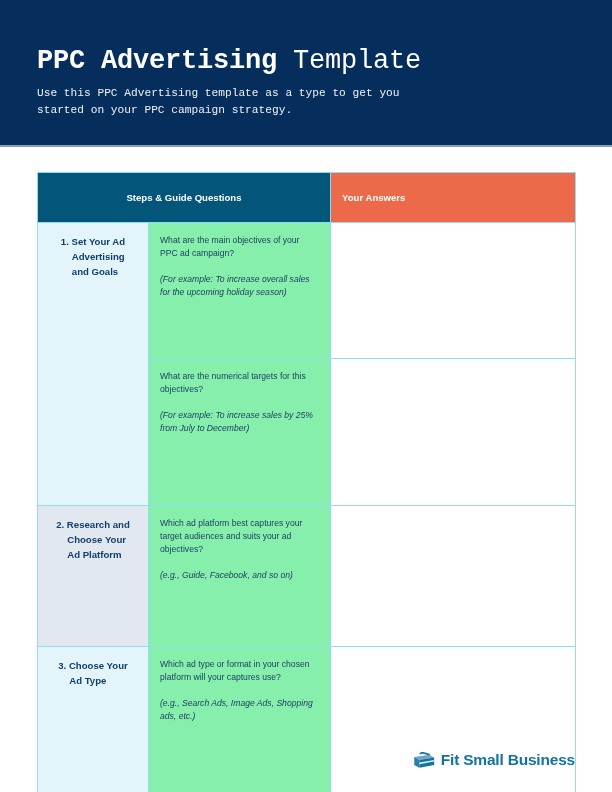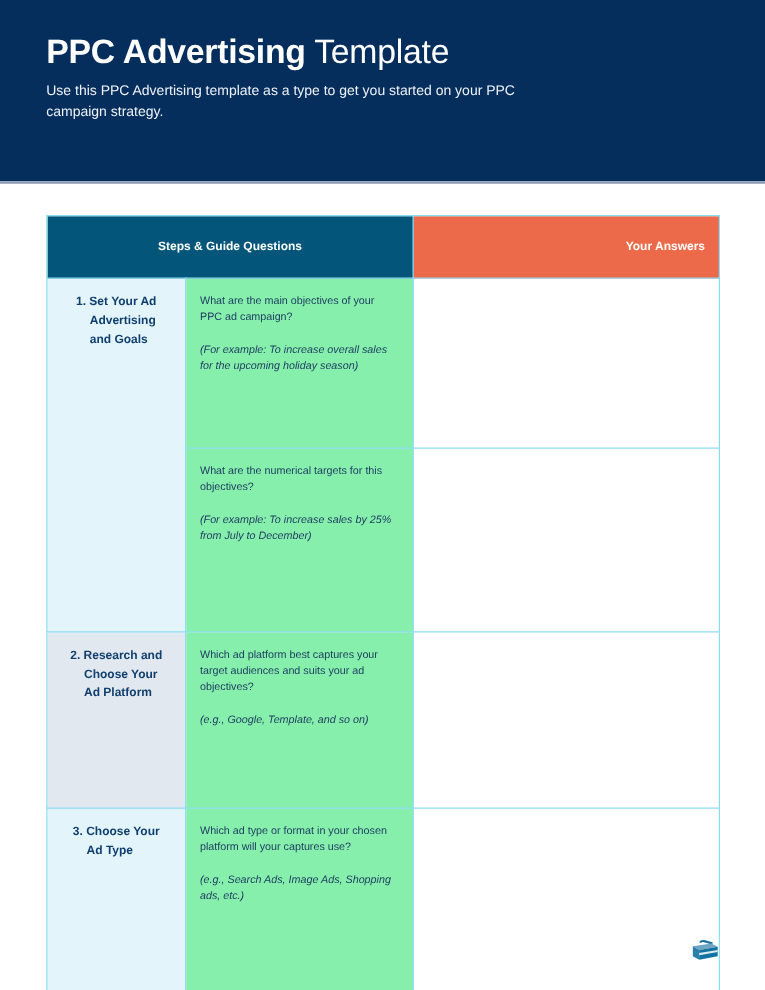--- a/index.html
+++ b/index.html
@@ -30,22 +30,23 @@
     position: absolute;
     left: 0;
     top: 145px;
     width: 612px;
     height: 2px;
     background: #8d9cb4;
   }
   .header-inner {
     position: absolute;
     left: 37px;
-    top: 24px;
+    top: 44px;
     width: 520px;
+    font-family: Liberation Mono, monospace;
   }
   .page-title {
     margin: 0;
     font-size: 27px;
     line-height: 34px;
     color: #ffffff;
     font-weight: 400;
     letter-spacing: -0.2px;
     white-space: nowrap;
   }
@@ -87,21 +88,21 @@
     text-align: center;
     height: 27px;
     line-height: 27px;
     border-color: #03567a;
   }
   .th-answers {
     background: #ec6a49;
     color: #ffffff;
     font-size: 9.6px;
     font-weight: bold;
-    text-align: right;
+    text-align: left;
     height: 27px;
     line-height: 27px;
     border-color: #ec6a49;
   }
 
   
   td.step-cell {
     text-align: center;
     vertical-align: middle;
     padding: 6px 8px;
@@ -222,21 +223,21 @@
       <tr>
         <td class="step-cell tint-b">
           <span class="step-label">
             <span class="sl-line">2. Research and</span>
             <span class="sl-line indent">Choose Your</span>
             <span class="sl-line indent">Ad Platform</span>
           </span>
         </td>
         <td class="q-cell" style="height:118px">
           <p class="q-text">Which ad platform best captures your target audiences and suits your ad objectives?</p>
-          <p class="q-example">(e.g., Google, Template, and so on)</p>
+          <p class="q-example">(e.g., Guide, Facebook, and so on)</p>
         </td>
         <td class="a-cell"></td>
       </tr>
 
       <tr>
         <td class="step-cell tint-a">
           <span class="step-label">
             <span class="sl-line">3. Choose Your</span>
             <span class="sl-line indent">Ad Type</span>
           </span>
@@ -253,13 +254,14 @@
 </div>
 
 <div class="footer-logo">
   <svg class="logo-mark" viewBox="0 0 26 21">
     <path d="M7.5 3.2 C8.2 1.2 10.5 0.6 12.4 1.1 L20.5 3.3 L19.6 5.2 L12.0 3.1 C10.8 2.8 9.8 3.0 9.4 3.9 Z" fill="#1273a0"></path>
     <path d="M1.5 7.0 L19.0 4.3 L25.0 7.5 L7.5 10.6 Z" fill="#6fa6c4"></path>
     <path d="M1.5 7.0 L7.5 10.6 L7.5 19.8 L1.5 16.3 Z" fill="#2a7fa8"></path>
     <path d="M7.5 10.6 L25.0 7.5 L25.0 16.5 L7.5 19.8 Z" fill="#1273a0"></path>
     <path d="M7.5 13.4 L25.0 10.4 L25.0 12.4 L7.5 15.4 Z" fill="#ffffff" opacity="0.85"></path>
   </svg>
+  <span class="logo-text">Fit Small Business</span>
 </div>
 
 </body></html>

